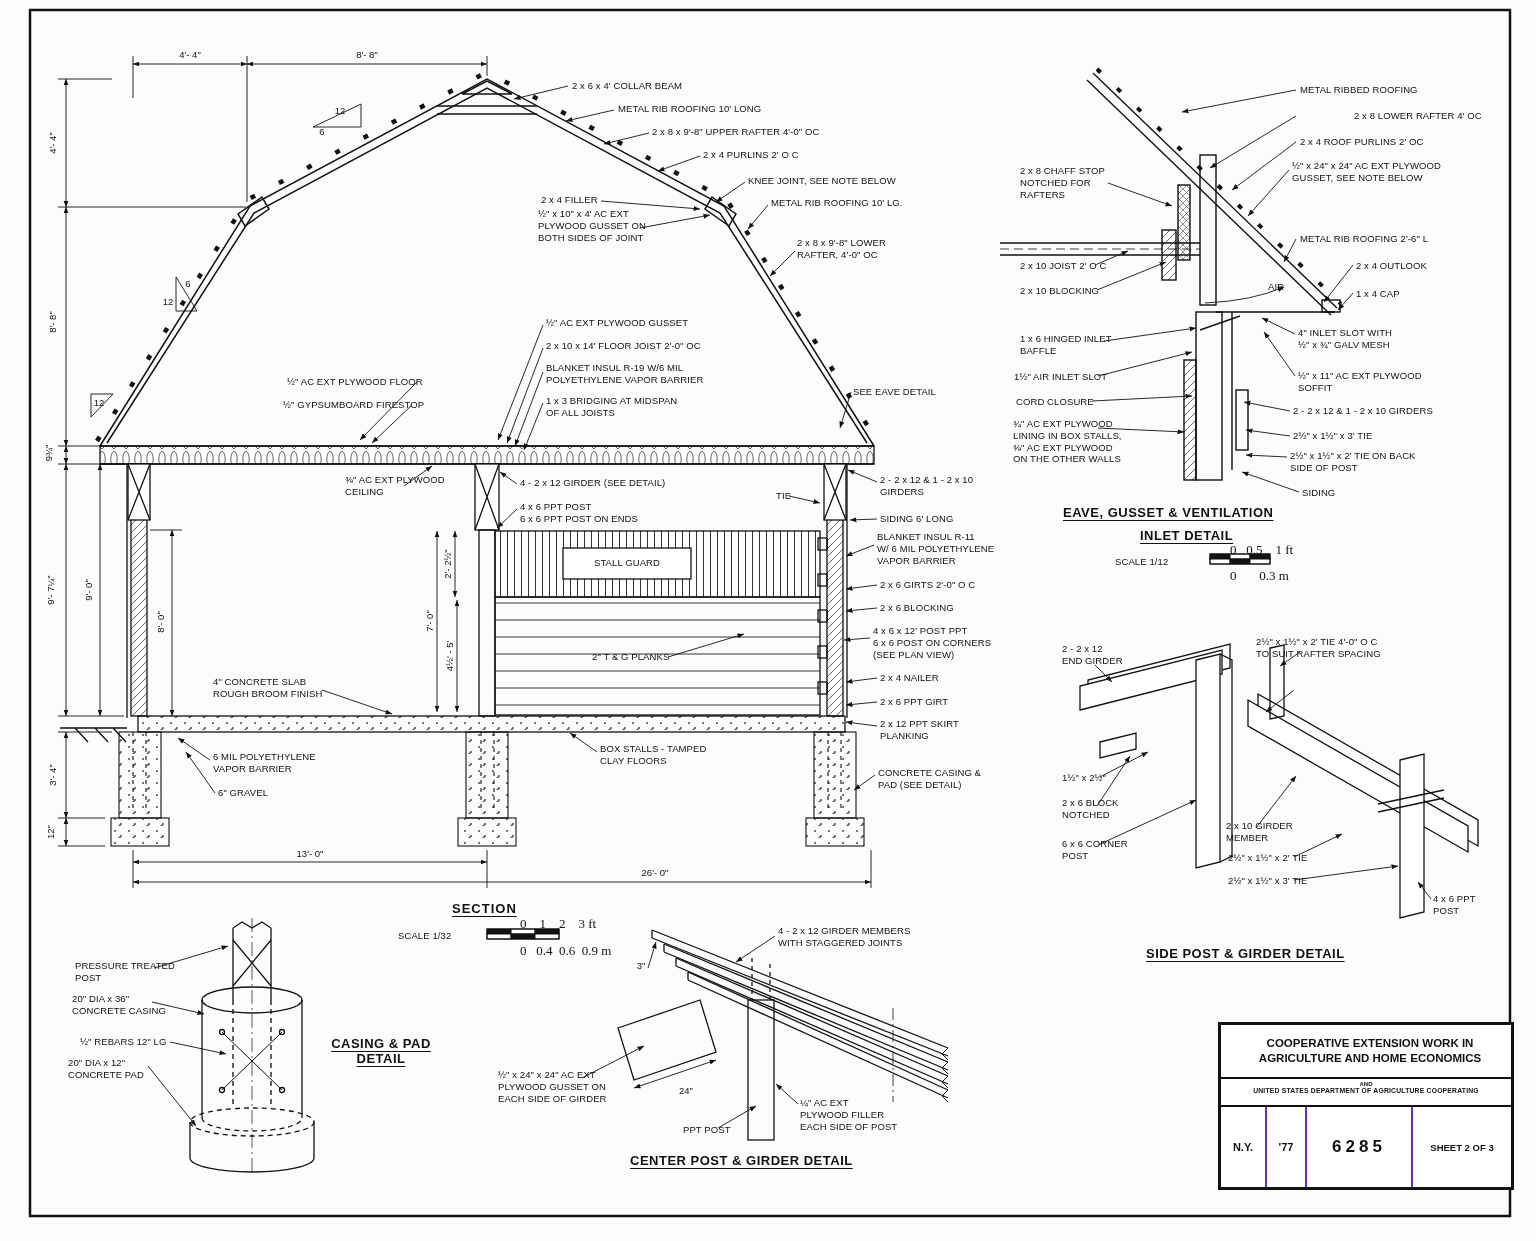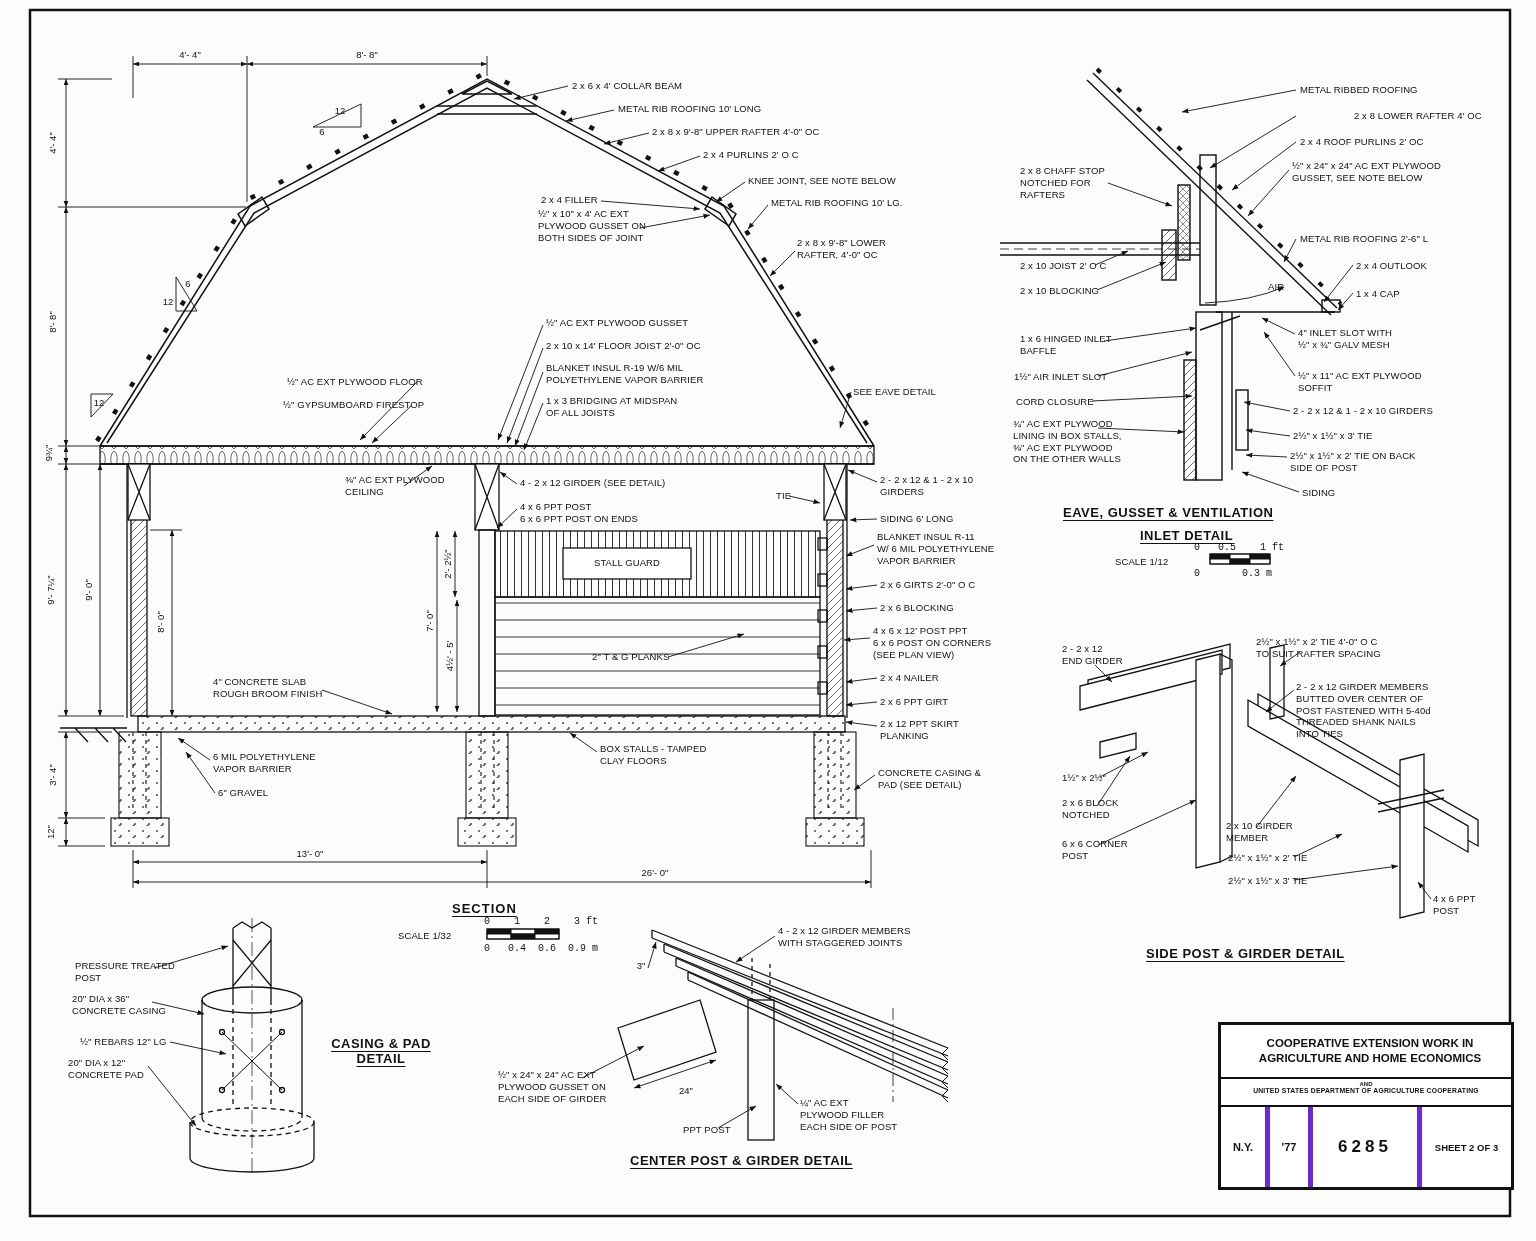--- a/index.html
+++ b/index.html
@@ -5,33 +5,33 @@
   html,body{margin:0;padding:0;background:#cfcfcc;}
   .page{position:relative;width:1536px;height:1241px;background:#fcfcfa;font-family:"Liberation Sans","DejaVu Sans",sans-serif;color:#111;overflow:hidden;}
   svg.bp{position:absolute;left:0;top:0;}
   .lbl{position:absolute;font-size:9.5px;line-height:1.24;white-space:pre-line;letter-spacing:.1px;}
   .ra{text-align:right;}
   .ctr{text-align:center;}
   .vd{position:absolute;font-size:9.5px;white-space:nowrap;transform:translate(-50%,-50%) rotate(-90deg);}
   .hd{position:absolute;font-size:9.5px;white-space:nowrap;transform:translate(-50%,-50%);}
   .t{position:absolute;font-weight:bold;font-size:13px;text-decoration:underline;text-underline-offset:3px;white-space:pre-line;letter-spacing:.5px;}
   .t.big{font-size:13px;letter-spacing:1px;}
-  .sb{position:absolute;font-family:Liberation Mono, monospace;font-size:10px;white-space:pre;}
+  .sb{position:absolute;font-family:Liberation Serif, serif;font-size:13px;white-space:pre;margin-left:36px;}
   .note{position:absolute;font-size:9.5px;line-height:1.3;white-space:pre-line;}
   
   .tblock{position:absolute;left:1218px;top:1022px;width:296px;height:168px;border:3px solid #111;background:#fff;display:flex;flex-direction:column;box-sizing:border-box;}
   .tb-r1{flex:0 0 52px;border-bottom:2px solid #111;display:flex;flex-direction:column;justify-content:center;text-align:center;font-weight:bold;font-size:11.5px;line-height:1.3;padding-left:8px;}
   .tb-r2{flex:0 0 26px;border-bottom:2px solid #111;text-align:center;}
   .tb-and{font-size:6px;font-weight:bold;padding-top:2px;}
   .tb-dept{font-size:6.8px;font-weight:bold;letter-spacing:.2px;}
   .tb-r3{flex:0 0 36px;border-bottom:2px solid #111;text-align:center;}
   .tb-barn{font-size:15px;font-weight:bold;letter-spacing:.5px;padding-top:2px;}
   .tb-roof{font-size:8.5px;font-weight:bold;letter-spacing:1px;}
   .tb-r4{flex:1;display:flex;}
-  .tb-c{display:flex;align-items:center;justify-content:center;border-right:5px solid #6d28d9;font-weight:bold;}
+  .tb-c{display:flex;align-items:center;justify-content:center;border-right:2px solid #6d28d9;font-weight:bold;}
   .tb-c1{width:44px;font-size:11px;}
   .tb-c2{width:38px;font-size:11px;}
   .tb-c3{width:104px;font-size:17px;letter-spacing:4px;}
   .tb-c4{flex:1;border-right:none;font-size:9.5px;}
 </style>
 </head>
 <body>
 
 <div class="page">
 
@@ -445,25 +445,20 @@
 <div class="t" style="left:1063px;top:505px">EAVE, GUSSET &amp; VENTILATION</div>
 <div class="t" style="left:1140px;top:528px">INLET DETAIL</div>
 <div class="lbl" style="left:1115px;top:556px">SCALE 1/12</div>
 <div class="sb" style="left:1194px;top:542px">0   0.5    1 ft</div>
 <div class="sb" style="left:1194px;top:568px">0       0.3 m</div>
 
 <div class="lbl" style="left:1062px;top:643px">2 - 2 x 12
 END GIRDER</div>
 <div class="lbl" style="left:1256px;top:636px">2½" x 1½" x 2' TIE 4'-0" O C
 TO SUIT RAFTER SPACING</div>
-<div class="lbl" style="left:1296px;top:681px">2 - 2 x 12 GIRDER MEMBERS
-BUTTED OVER CENTER OF
-POST FASTENED WITH 5-40d
-THREADED SHANK NAILS
-INTO TIES</div>
 <div class="lbl" style="left:1062px;top:772px">1½" x 2½"</div>
 <div class="lbl" style="left:1062px;top:797px">2 x 6 BLOCK
 NOTCHED</div>
 <div class="lbl" style="left:1062px;top:838px">6 x 6 CORNER
 POST</div>
 <div class="lbl" style="left:1226px;top:820px">2 x 10 GIRDER
 MEMBER</div>
 <div class="lbl" style="left:1228px;top:852px">2½" x 1½" x 2' TIE</div>
 <div class="lbl" style="left:1228px;top:875px">2½" x 1½" x 3' TIE</div>
 <div class="lbl" style="left:1433px;top:893px">4 x 6 PPT

